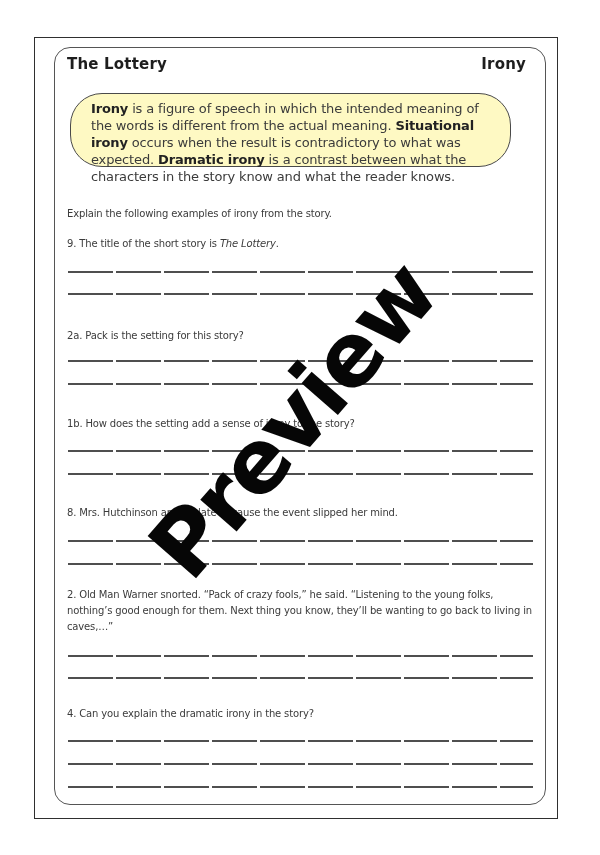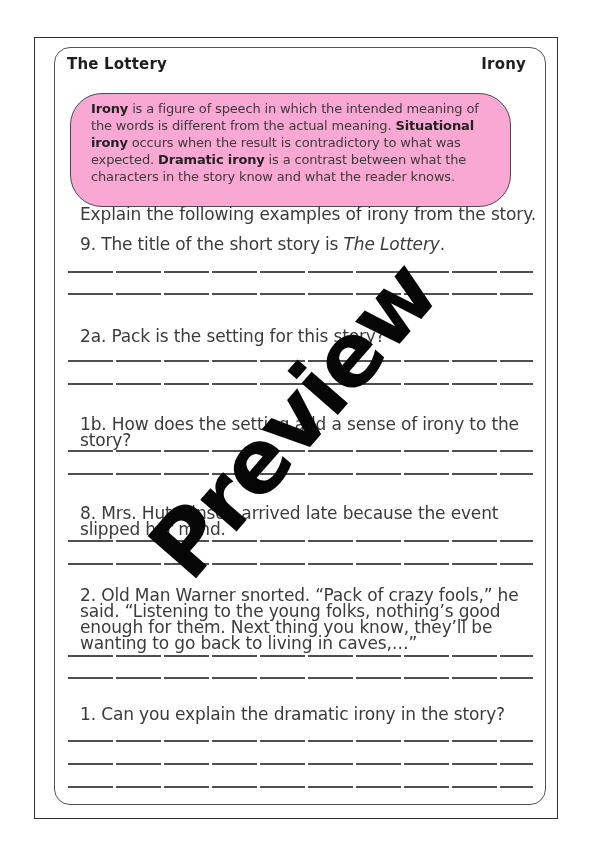--- a/index.html
+++ b/index.html
@@ -20,29 +20,29 @@
   .sheet{
     position:absolute;left:54px;top:47px;width:492px;height:758px;
     border:1px solid var(--frame);border-radius:16px;box-sizing:border-box;background:#fff;
   }
   .header-row{
     position:absolute;left:67px;top:55px;width:459px;
     display:flex;justify-content:space-between;align-items:flex-start;
     font-size:15px;font-weight:bold;color:var(--heading);letter-spacing:.2px;
   }
   .bubble{
-    position:absolute;left:70px;top:93px;width:441px;height:114px;
+    position:absolute;left:70px;top:93px;width:441px;height:74px;
     border:1px solid #4a4a4a;border-radius:32px;box-sizing:border-box;
     padding:6px 16px 0 20px;font-size:13px;line-height:17px;letter-spacing:-0.15px;
-    background:#f9a8d4;
+    background:#fef9c3;
   }
   .bubble b{color:#222;}
   .txt{
-    position:absolute;left:80px;width:474px;
-    font-size:17px;line-height:16px;letter-spacing:-0.15px;
+    position:absolute;left:67px;width:474px;
+    font-size:10px;line-height:16px;letter-spacing:-0.15px;
   }
   .answer-line{
     position:absolute;left:68px;width:465px;height:1.6px;
     background:repeating-linear-gradient(90deg,var(--line) 0,var(--line) 45px,rgba(0,0,0,0) 45px,rgba(0,0,0,0) 48px);
   }
   .watermark{
     position:absolute;left:293px;top:420px;z-index:10;
     transform:translate(-50%,-50%) rotate(-49deg);
     font-size:88px;font-weight:bold;letter-spacing:-2px;
     color:var(--watermark);white-space:nowrap;
@@ -77,18 +77,18 @@
 <div class="answer-line" style="top:473px"></div>
 
 <div class="txt" style="top:505px">8. Mrs. Hutchinson arrived late because the event slipped her mind.</div>
 <div class="answer-line" style="top:540px"></div>
 <div class="answer-line" style="top:563px"></div>
 
 <div class="txt" style="top:587px">2. Old Man Warner snorted. “Pack of crazy fools,” he said. “Listening to the young folks, nothing’s good enough for them. Next thing you know, they’ll be wanting to go back to living in caves,…”</div>
 <div class="answer-line" style="top:655px"></div>
 <div class="answer-line" style="top:677px"></div>
 
-<div class="txt" style="top:706px">1. Can you explain the dramatic irony in the story?</div>
+<div class="txt" style="top:706px">4. Can you explain the dramatic irony in the story?</div>
 <div class="answer-line" style="top:740px"></div>
 <div class="answer-line" style="top:763px"></div>
 <div class="answer-line" style="top:786px"></div>
 
 <div class="watermark">Preview</div>
 
 </body></html>

